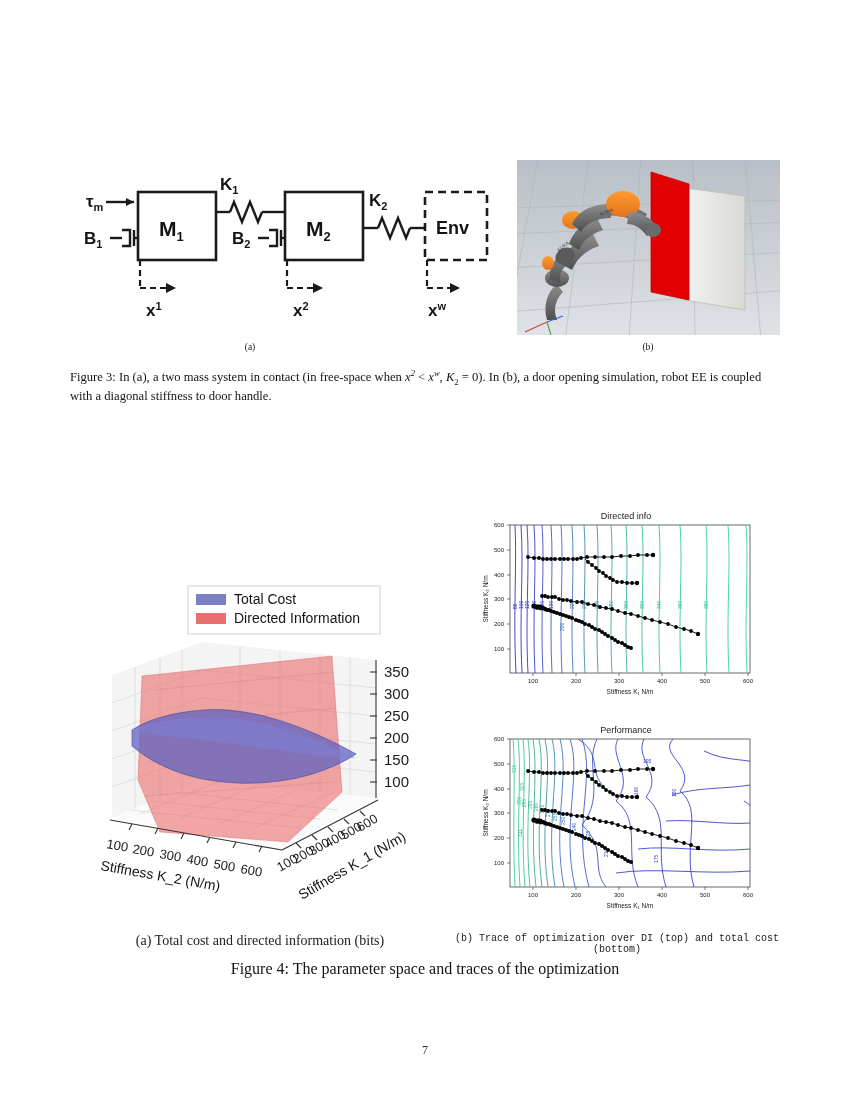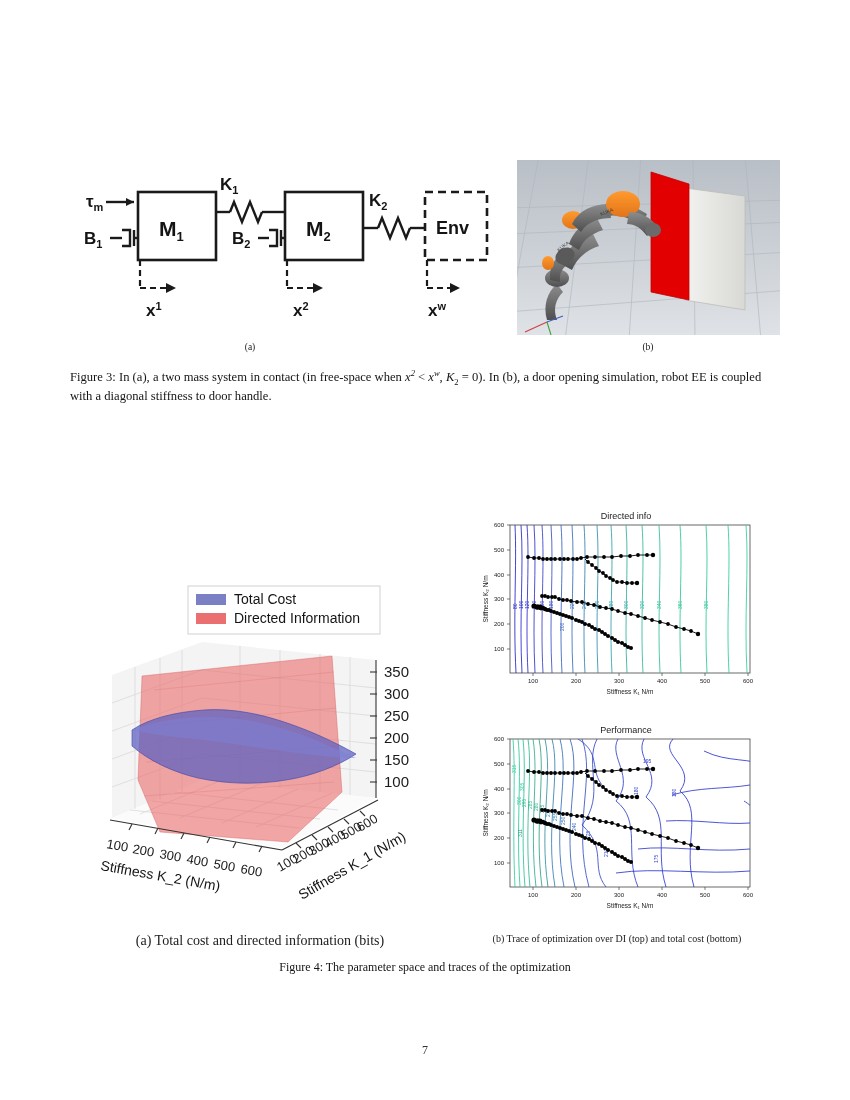--- a/index.html
+++ b/index.html
@@ -51,28 +51,28 @@
   sup.m { font-size: 0.68em; vertical-align: super; font-style: italic; }
   sub.m { font-size: 0.68em; vertical-align: sub; font-style: normal; }
 
   
   #figure4-block { position: absolute; left: 70px; top: 505px; width: 710px; height: 480px; }
 
   #fig4a-wrap { position: absolute; left: 10px; top: 75px; width: 350px; height: 340px; }
   #fig4b-wrap { position: absolute; left: 388px; top: 0px; width: 325px; height: 430px; }
 
   #fig4a-sublabel { left: 45px; top: 428px; width: 290px; font-size: 14px; }
-  #fig4b-sublabel { left: 382px; top: 428px; width: 330px; font-size: 10px; }
+  #fig4b-sublabel { left: 382px; top: 428px; width: 330px; font-size: 10px; font-family: Liberation Mono, monospace; }
 
   #fig4-caption {
     position: absolute;
     left: 0px; top: 455px;
     width: 710px;
     text-align: center;
-    font-size: 12px;
+    font-size: 16px;
     color: #141414;
   }
 
   
   #page-number {
     position: absolute;
     left: 0; top: 1043px;
     width: 850px;
     text-align: center;
     font-size: 12px;

